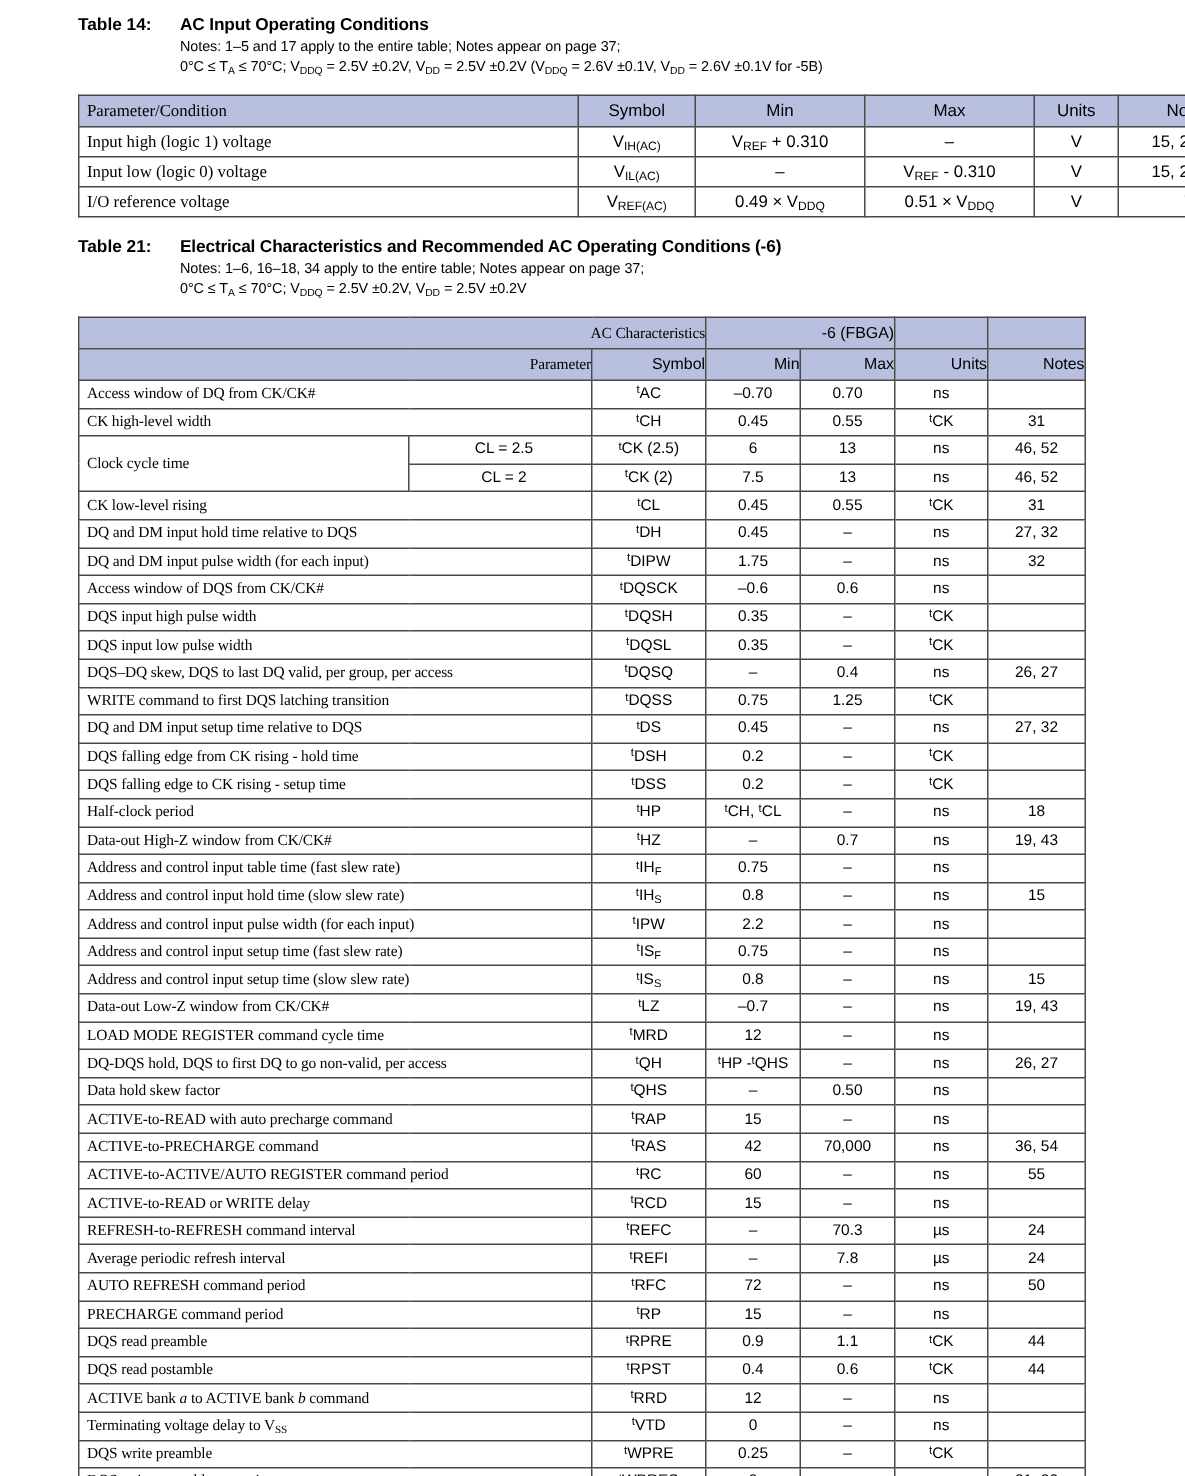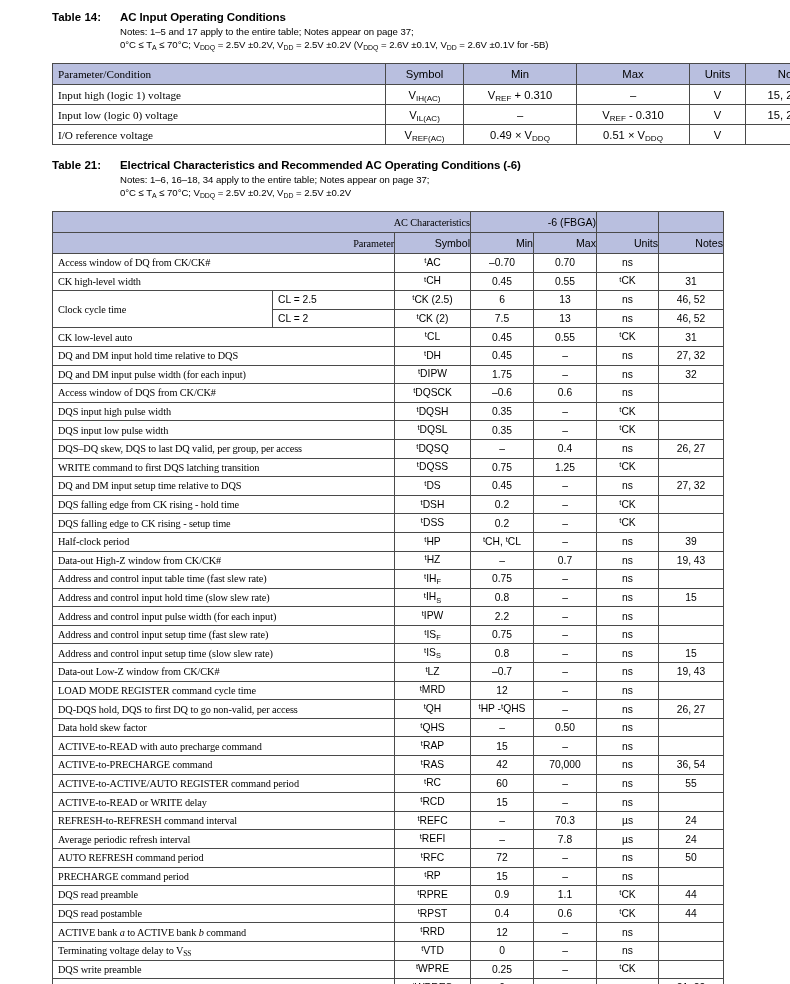--- a/index.html
+++ b/index.html
@@ -89,21 +89,21 @@
   
   #table21 {
     position: absolute;
     left: 52px;
     top: 211px;
     width: 671px;
   }
   #table21 td { height: 17.6px; font-size: 10.3px; line-height: 11px; }
   #table21 .hdr { height: 20px; font-size: 10.6px; text-align: right; }
   #table21 .cell-l { font-size: 10.3px; letter-spacing: -0.1px; }
-  #table21 .sub { text-align: left; padding-left: 5px !important; font-size: 10.3px; }
+  #table21 .sub { text-align: center; padding-left: 5px !important; font-size: 10.3px; }
   #table21 .thickline { border-top: 1.4px solid #1a1a1a; }
 
   sub {
     font-size: 0.72em;
     vertical-align: baseline;
     position: relative;
     top: 0.28em;
   }
   sup {
     font-size: 0.74em;
@@ -246,21 +246,21 @@
       <tr>
         <td class="sub">CL = 2</td>
         <td class="cell-c"><sup>t</sup>CK (2)</td>
         <td class="cell-c">7.5</td>
         <td class="cell-c">13</td>
         <td class="cell-c">ns</td>
         <td class="cell-c">46, 52</td>
       </tr>
 
       <tr>
-        <td class="cell-l" colspan="2">CK low-level auto</td>
+        <td class="cell-l" colspan="2">CK low-level rising</td>
         <td class="cell-c"><sup>t</sup>CL</td>
         <td class="cell-c">0.45</td>
         <td class="cell-c">0.55</td>
         <td class="cell-c"><sup>t</sup>CK</td>
         <td class="cell-c">31</td>
       </tr>
 
       <tr>
         <td class="cell-l" colspan="2">DQ and DM input hold time relative to DQS</td>
         <td class="cell-c"><sup>t</sup>DH</td>
@@ -350,21 +350,21 @@
         <td class="cell-c"><sup>t</sup>CK</td>
         <td class="cell-c"></td>
       </tr>
 
       <tr>
         <td class="cell-l" colspan="2">Half-clock period</td>
         <td class="cell-c"><sup>t</sup>HP</td>
         <td class="cell-c"><sup>t</sup>CH, <sup>t</sup>CL</td>
         <td class="cell-c">–</td>
         <td class="cell-c">ns</td>
-        <td class="cell-c">39</td>
+        <td class="cell-c">18</td>
       </tr>
 
       <tr>
         <td class="cell-l" colspan="2">Data-out High-Z window from CK/CK#</td>
         <td class="cell-c"><sup>t</sup>HZ</td>
         <td class="cell-c">–</td>
         <td class="cell-c">0.7</td>
         <td class="cell-c">ns</td>
         <td class="cell-c">19, 43</td>
       </tr>

